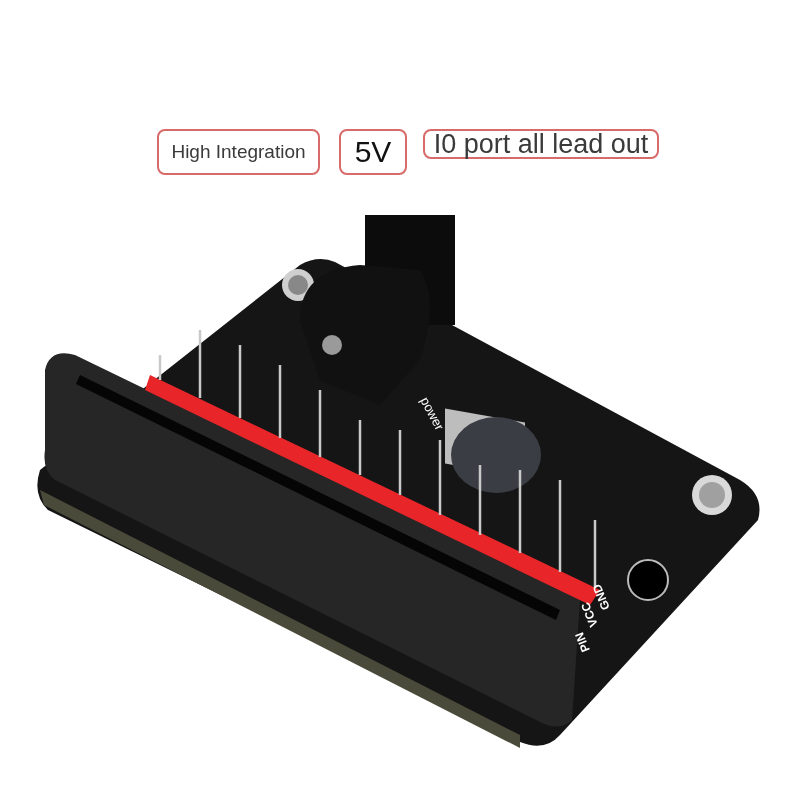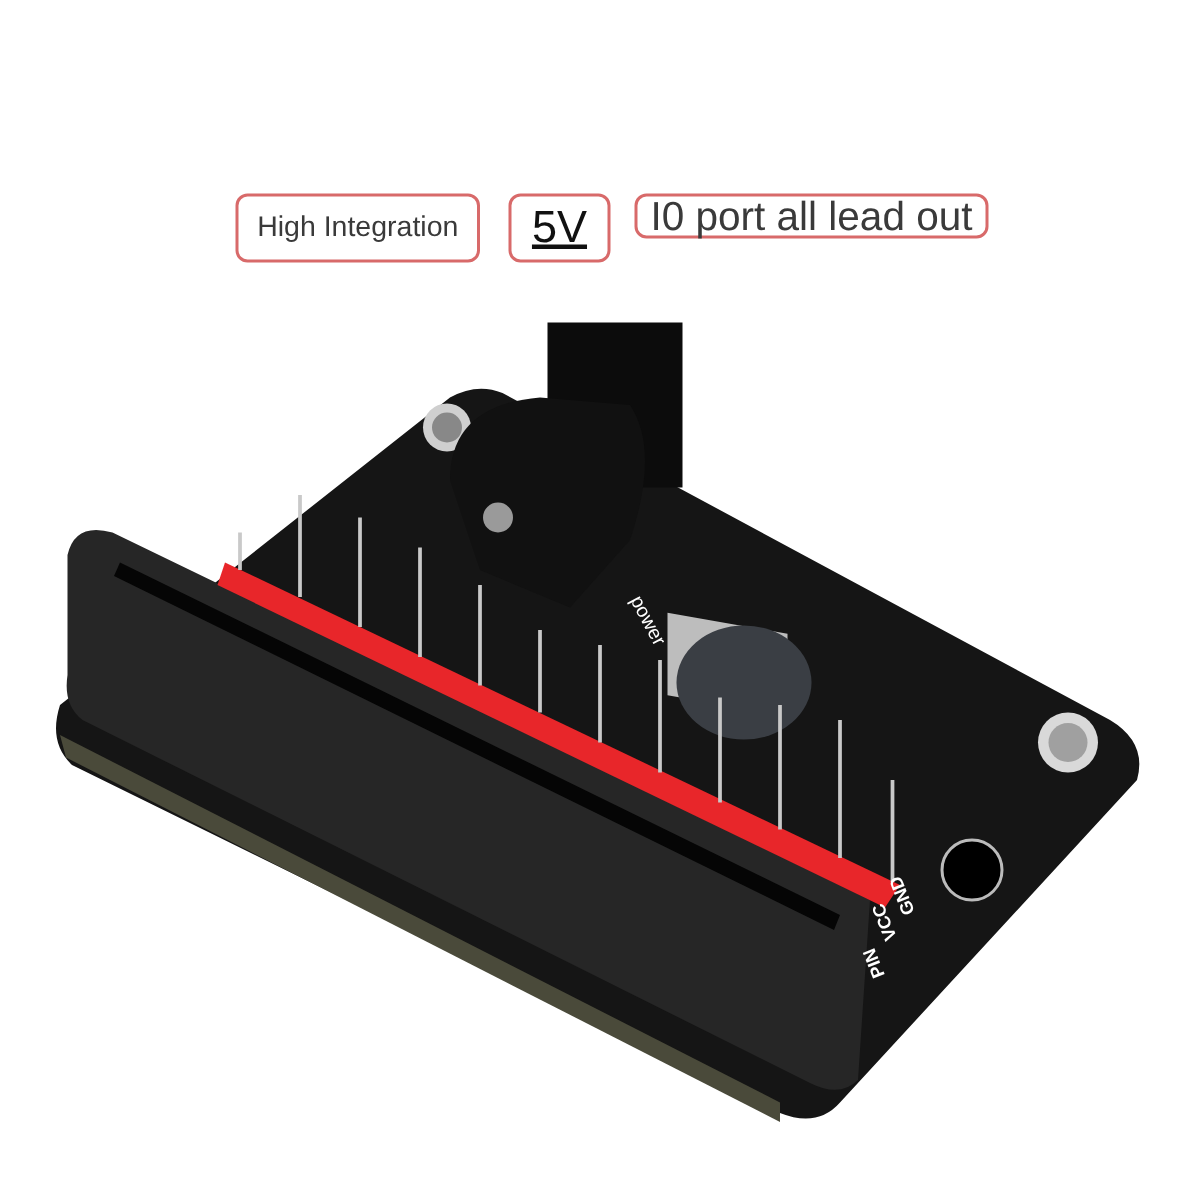--- a/index.html
+++ b/index.html
@@ -1,19 +1,19 @@
 <!DOCTYPE html>
 <html><head>
 <meta charset="utf-8">
 <style>
   html,body{margin:0;padding:0;background:#ffffff;}
   body{width:800px;height:800px;position:relative;overflow:hidden;font-family:"Liberation Sans",sans-serif;}
   .tag{position:absolute;border:2.5px solid #d86a6a;border-radius:8px;background:#fff;color:#3a3a3a;display:flex;align-items:center;justify-content:center;box-sizing:border-box;white-space:nowrap;}
   #t1{left:157px;top:129px;width:163px;height:46px;font-size:19px;}
-  #t2{left:339px;top:129px;width:68px;height:46px;font-size:30px;color:#111;text-decoration:underline;}
+  #t2{left:339px;top:129px;width:68px;height:46px;font-size:30px;color:#111;}
   #t3{left:423px;top:129px;width:236px;height:30px;font-size:27px;}
   svg{position:absolute;left:0;top:0;}
 </style>
 </head>
 <body>
 
 <div class="tag" id="t1">High Integration</div>
 <div class="tag" id="t2">5V</div>
 <div class="tag" id="t3">I0 port all lead out</div>
 

